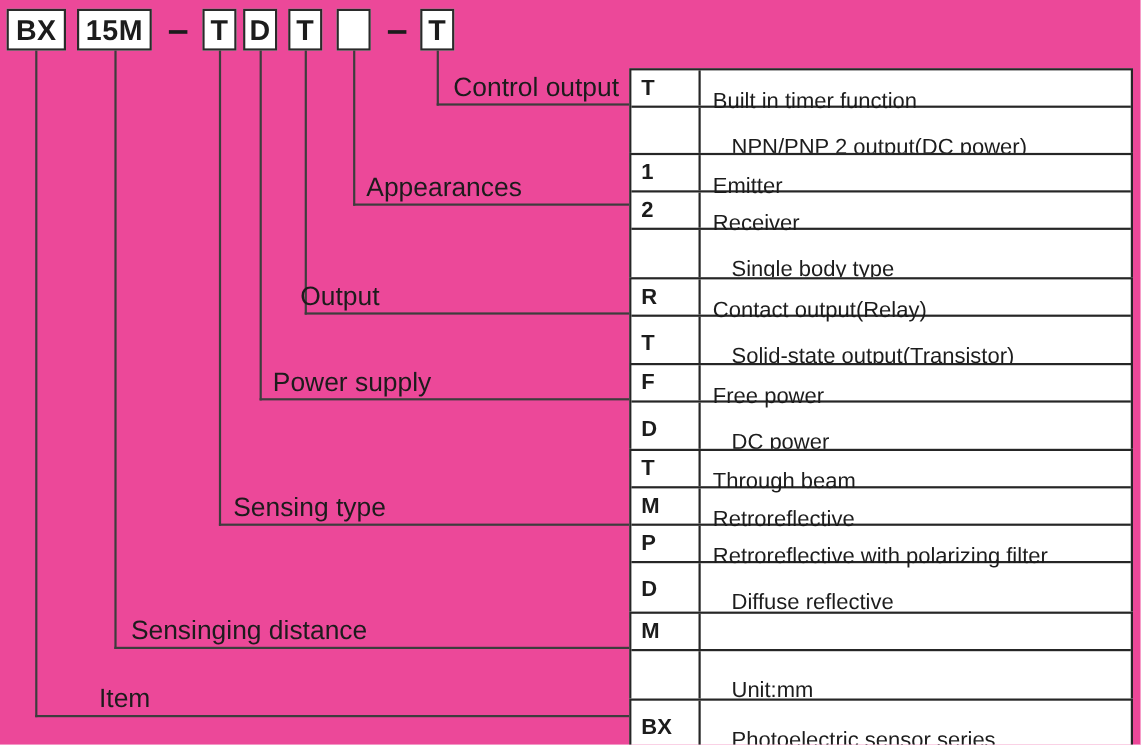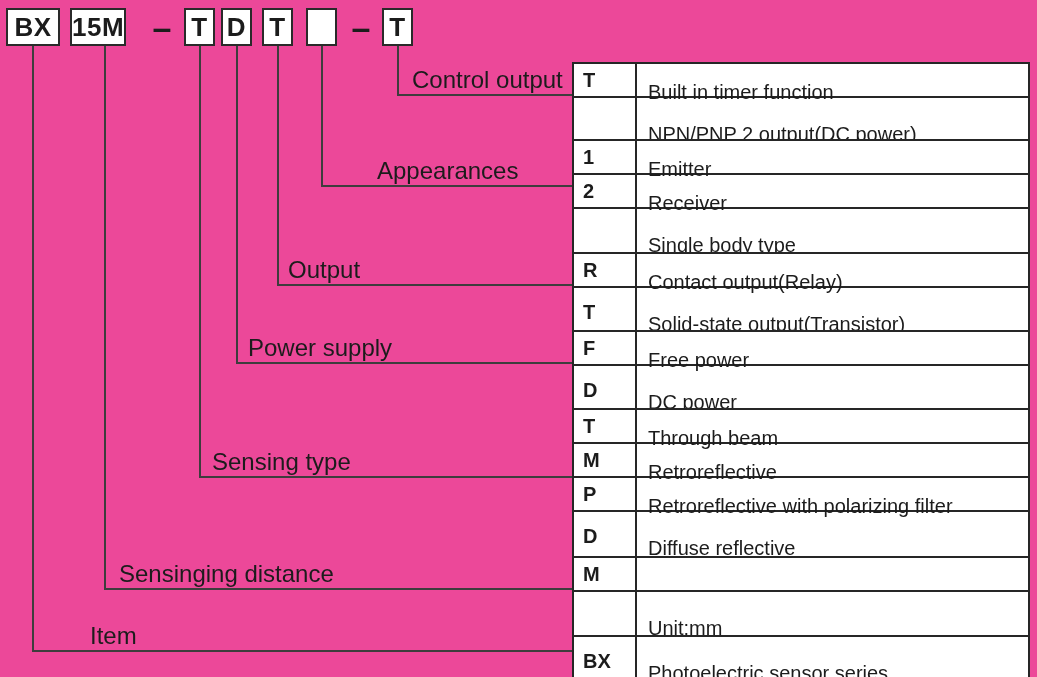--- a/index.html
+++ b/index.html
@@ -23,40 +23,40 @@
   
   .seclabel{
     position:absolute;font-size:24px;line-height:26px;white-space:nowrap;
   }
   
   .tbl{
     position:absolute;left:572px;width:458px;border:2px solid #262626;background:#fff;
     box-sizing:border-box;
   }
   .trow{display:flex;height:34px;box-sizing:border-box;border-bottom:2px solid #262626;}
-  .trow:last-child{border-bottom:none;height:48px;}
+  .trow:last-child{border-bottom:none;height:48px;gap:17px;}
   .tcode{
     width:63px;box-sizing:border-box;border-right:2px solid #262626;
     display:flex;align-items:center;padding-left:9px;
     font-weight:bold;font-size:20px;
   }
   .tdesc{
     flex:1;display:flex;align-items:center;padding-left:11px;
     font-size:20px;white-space:nowrap;margin-top:24px;
   }
 </style>
 </head>
 <body>
 
 <div class="canvas">
 
   <div class="mbox" style="left:6px;width:54px;">
       <span>BX</span>
     </div>
-  <div class="mbox" style="left:70px;width:56px;align-items:center;">
+  <div class="mbox" style="left:70px;width:68px;align-items:center;">
       <span>15M</span>
     </div>
   <div class="msep" style="left:146px;width:32px;">–</div>
   <div class="mbox" style="left:184px;width:31px;">
       <span>T</span>
     </div>
   <div class="mbox" style="left:221px;width:31px;">
       <span>D</span>
     </div>
   <div class="mbox" style="left:262px;width:31px;">
@@ -85,22 +85,22 @@
   <div class="vline" style="left:277px;top:46px;height:240px;"></div>
   <div class="hline" style="left:277px;top:284px;width:295px;"></div>
 
   <div class="vline" style="left:321px;top:46px;height:141px;"></div>
   <div class="hline" style="left:321px;top:185px;width:251px;"></div>
 
   <div class="vline" style="left:397px;top:46px;height:50px;"></div>
   <div class="hline" style="left:397px;top:94px;width:175px;"></div>
 
   <div class="seclabel" style="left:412px;top:67px;">Control output</div>
-  <div class="seclabel" style="left:333px;top:158px;margin-left:44px;">Appearances</div>
-  <div class="seclabel" style="left:288px;top:257px;text-align:center;">Output</div>
+  <div class="seclabel" style="left:333px;top:158px;">Appearances</div>
+  <div class="seclabel" style="left:273px;top:257px;text-align:center;">Output</div>
   <div class="seclabel" style="left:248px;top:335px;">Power supply</div>
   <div class="seclabel" style="left:212px;top:449px;">Sensing type</div>
   <div class="seclabel" style="left:119px;top:561px;">Sensinging distance</div>
   <div class="seclabel" style="left:46px;top:623px;margin-left:44px;">Item</div>
 
   <div class="tbl" style="top:62px;">
     <div class="trow">
       <div class="tcode">T</div>
       <div class="tdesc">Built in timer function</div>
     </div>

